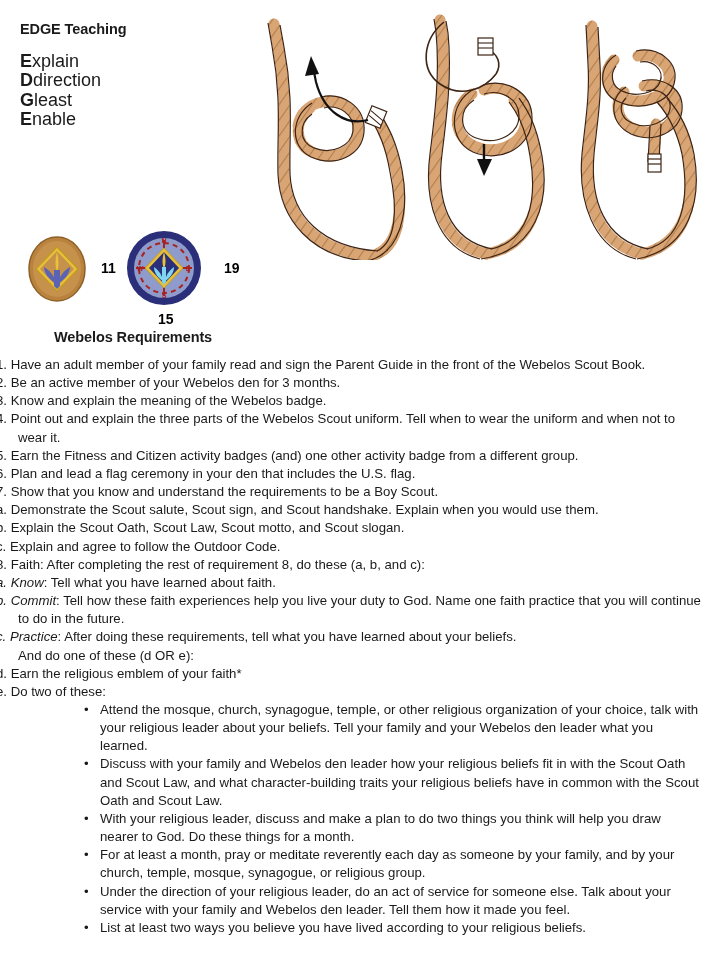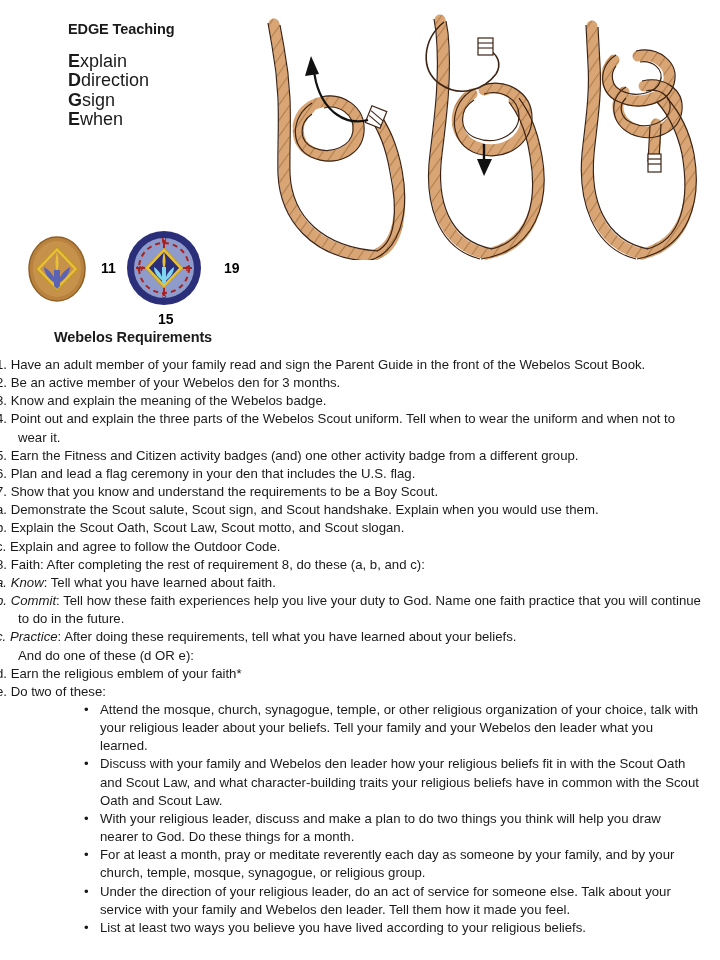--- a/index.html
+++ b/index.html
@@ -15,21 +15,20 @@
     color: #1a1a1a;
     overflow: hidden;
   }
 
   
   .edge-block {
     position: absolute;
     left: 20px;
     top: 22px;
     width: 230px;
-    margin-left: 48px;
   }
   .edge-title {
     font-size: 14.5px;
     font-weight: bold;
     letter-spacing: -0.1px;
     margin: 0 0 14px 0;
     line-height: 1.1;
   }
   .edge-word {
     font-size: 18px;
@@ -143,22 +142,22 @@
   }
 </style>
 </head>
 <body>
 
 <div class="edge-block">
   <div class="edge-title">EDGE Teaching</div>
   <div>
     <div class="edge-word"><span class="cap">E</span><span>xplain</span></div>
     <div class="edge-word"><span class="cap">D</span><span>direction</span></div>
-    <div class="edge-word"><span class="cap">G</span><span>sign</span></div>
-    <div class="edge-word"><span class="cap">E</span><span>when</span></div>
+    <div class="edge-word"><span class="cap">G</span><span>least</span></div>
+    <div class="edge-word"><span class="cap">E</span><span>nable</span></div>
   </div>
 </div>
 
 <div class="knots">
 
   <svg class="knot knot-1" viewBox="0 0 160 256">
     <defs>
       <pattern id="rope1" patternUnits="userSpaceOnUse" width="9" height="9" patternTransform="rotate(35)">
         <rect width="9" height="9" fill="#d9a574"></rect>
         <path d="M0 0 L0 9" stroke="#b07f4c" stroke-width="2.2"></path>

